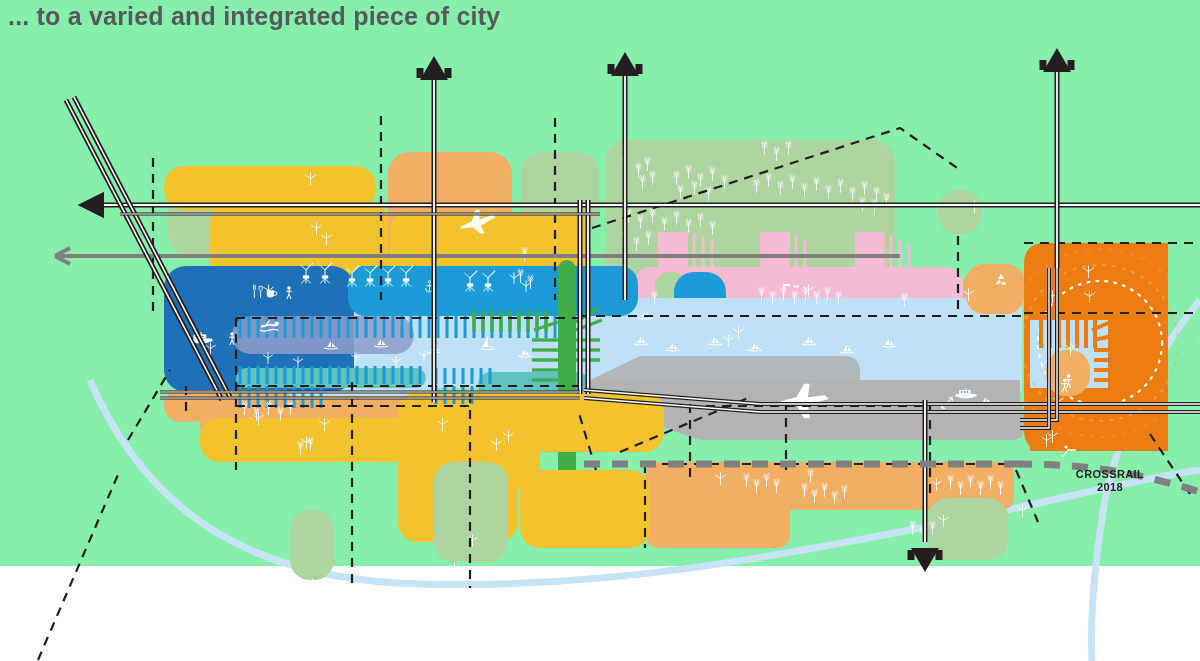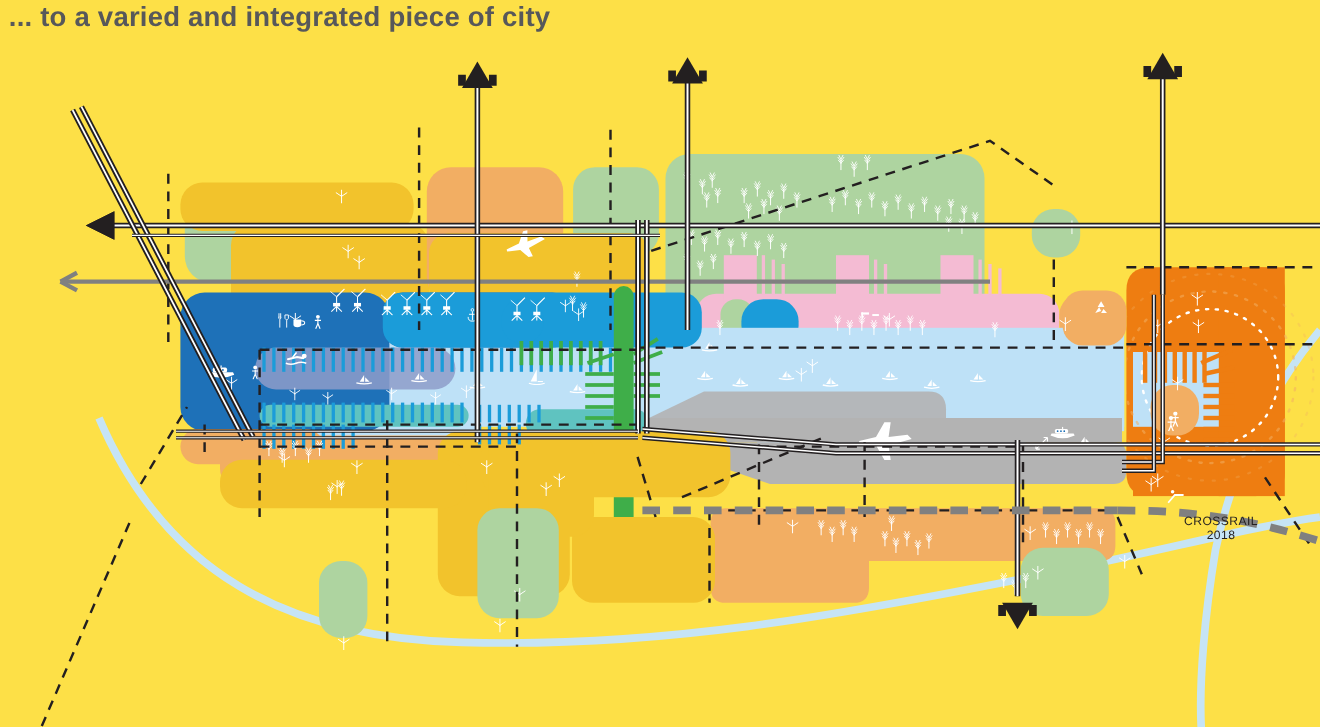--- a/index.html
+++ b/index.html
@@ -1,29 +1,29 @@
 <!DOCTYPE html>
 <html><head>
 <meta charset="utf-8">
 <title>Masterplan Diagram</title>
 <style>
   html,body{margin:0;padding:0;background:#ffffff;}
   body{width:1200px;height:661px;overflow:hidden;font-family:"Liberation Sans",sans-serif;}
-  #stage{position:relative;width:1200px;height:661px;background:#fde047;}
+  #stage{position:relative;width:1200px;height:566px;background:#86efac;}
   #title{
     position:absolute;left:8px;top:2px;
     font-family:"Liberation Sans",sans-serif;
     font-size:25px;font-weight:600;color:#57585a;letter-spacing:0.2px;
     white-space:nowrap;
   }
   #map{position:absolute;left:0;top:0;width:1200px;height:661px;}
   .crossrail-label{
     position:absolute;left:1050px;top:468px;width:120px;
     text-align:center;font-family:"Liberation Sans",sans-serif;
-    font-size:11px;color:#231f20;line-height:13px;letter-spacing:0.4px;
+    font-size:11px;color:#231f20;line-height:13px;letter-spacing:0.4px;font-weight:bold;
   }
 </style>
 </head>
 <body>
 
 <div id="stage">
 
   <div id="title">... to a varied and integrated piece of city</div>
 
   <svg id="map" viewBox="0 0 1200 661" xmlns="http://www.w3.org/2000/svg">

